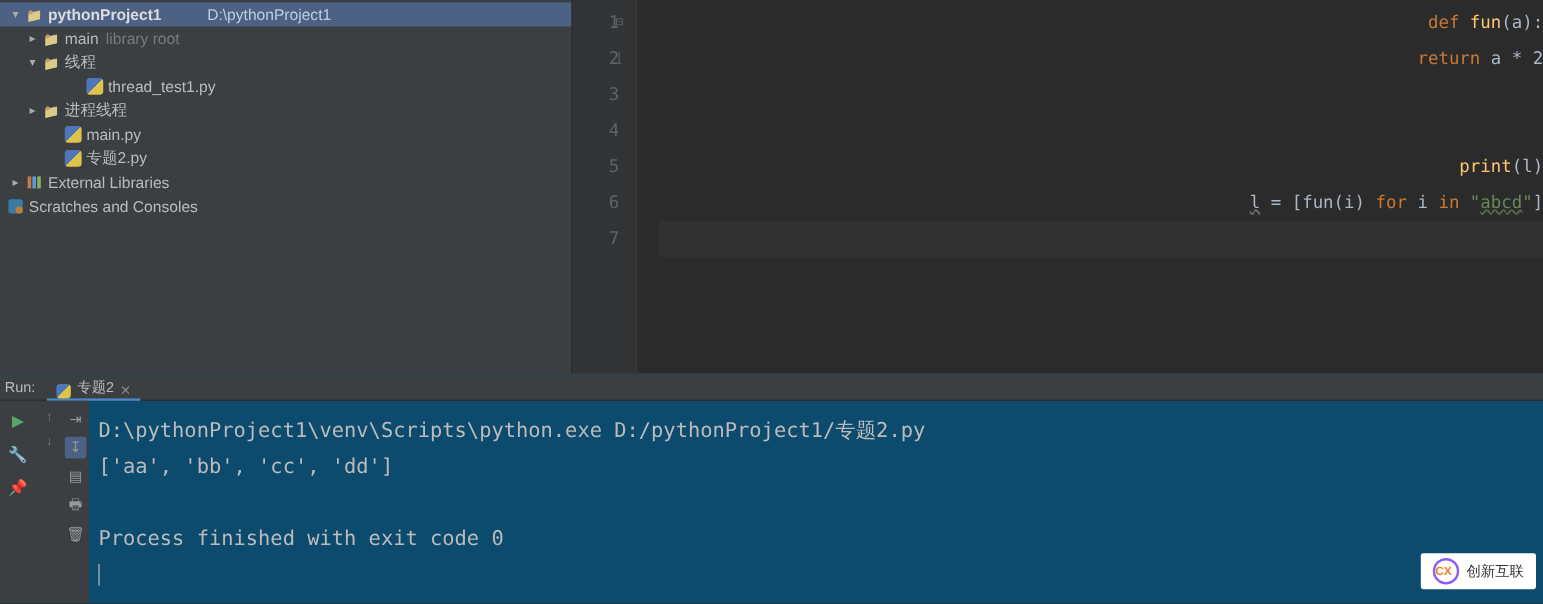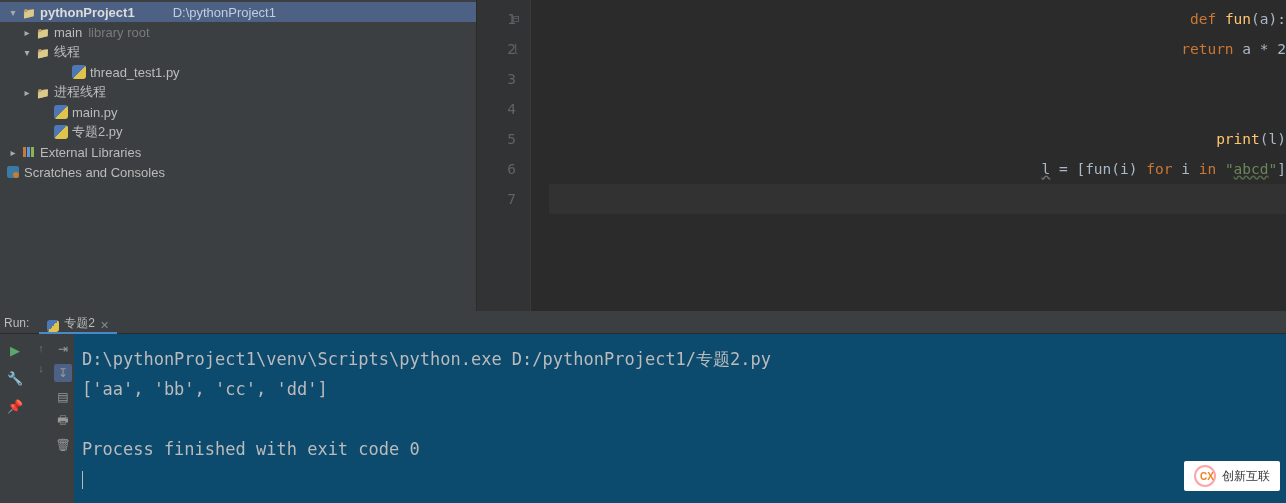--- a/index.html
+++ b/index.html
@@ -93,22 +93,22 @@
   line-height: 30px; color: #bbbbbb; white-space: pre;
 }
 .caret { display:inline-block; width:1px; height:18px; background:#bbbbbb; vertical-align:middle; }
 
 .watermark {
   position: absolute; right: 6px; bottom: 12px;
   background: #fff; color: #333; font-size: 12px;
   padding: 4px 10px; border-radius: 2px; display:flex; align-items:center; gap:6px;
 }
 .watermark .logo {
-  width:22px;height:22px;border:2px solid #fca5a5;border-radius:50%;
-  display:flex;align-items:center;justify-content:flex-end;font-weight:bold;color:#f08020;font-size:10px;
+  width:22px;height:22px;border:2px solid #8b5cf6;border-radius:50%;
+  display:flex;align-items:center;justify-content:flex-start;font-weight:bold;color:#f08020;font-size:10px;
 }
 </style>
 </head>
 <body>
 
 <div class="ide-wrap">
   <div class="upper">
 
     <div class="project-panel">
       <div class="tree">

